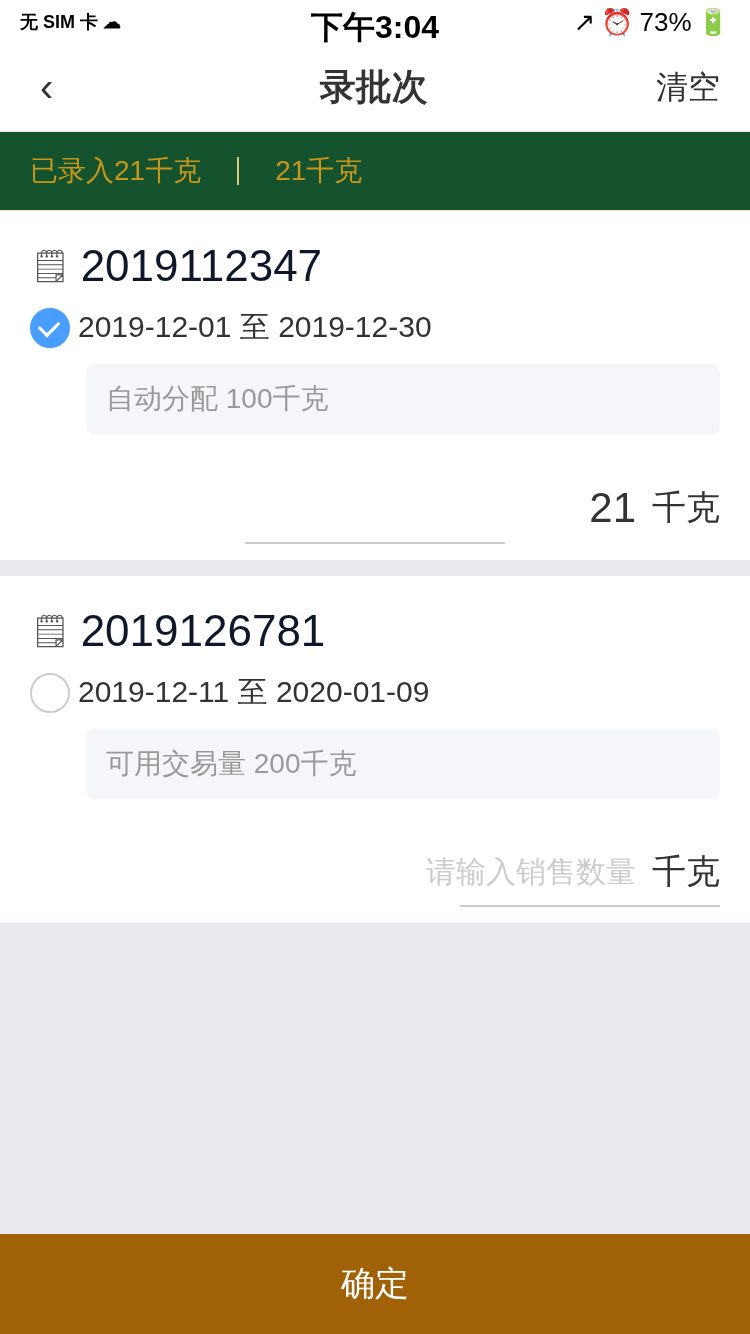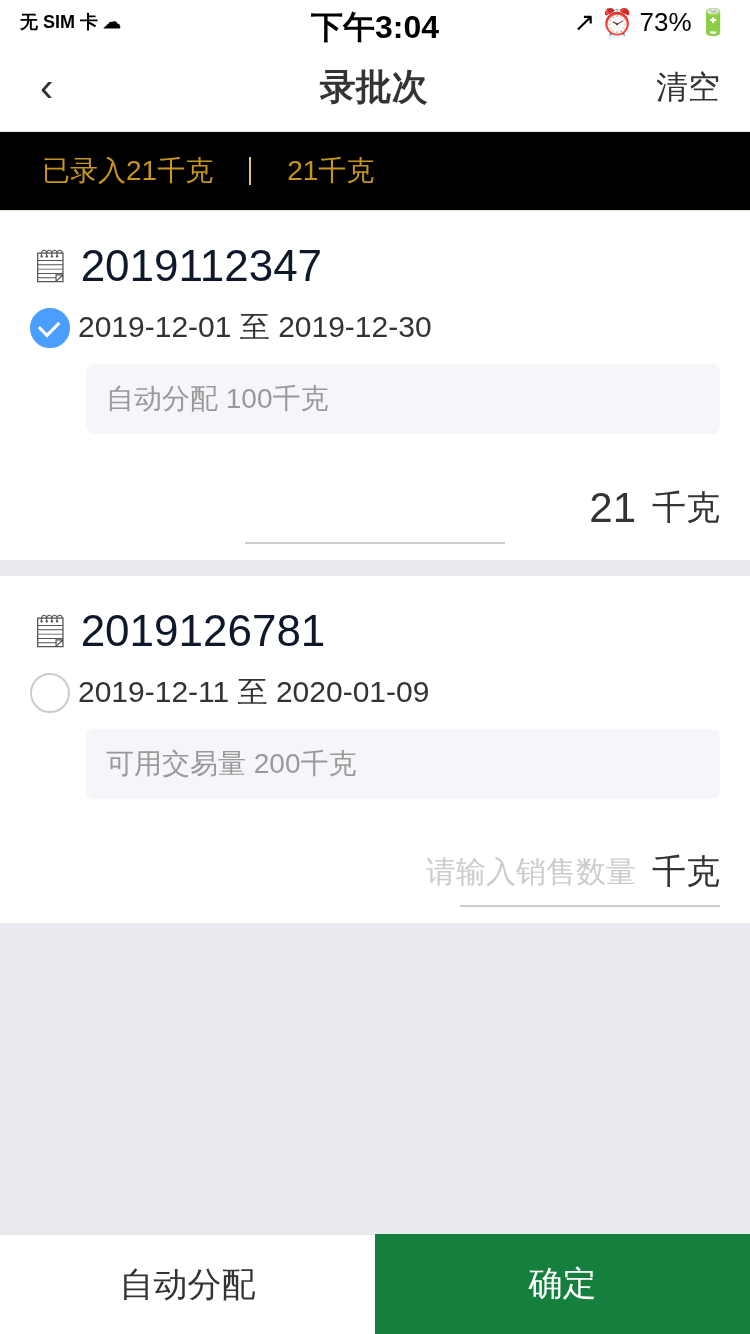--- a/index.html
+++ b/index.html
@@ -69,22 +69,22 @@
       margin-left: 28px;
     }
     .nav-clear {
       font-size: 32px;
       color: #333;
       cursor: pointer;
     }
 
     
     .info-banner {
-      background: #000000;
-      padding: 20px 42px;
+      background: #14532d;
+      padding: 20px 30px;
       display: flex;
       align-items: center;
       gap: 36px;
       border-bottom: 1px solid #f0e8c8;
     }
     .info-banner-text {
       font-size: 28px;
       color: #c8961a;
     }
     .info-banner-divider {
@@ -245,21 +245,21 @@
       flex: 1;
       background: #fff;
       border: none;
       font-size: 34px;
       color: #333;
       cursor: pointer;
       border-top: 1px solid #e5e5e5;
     }
     .btn-confirm {
       flex: 1;
-      background: #15803d;
+      background: #a16207;
       border: none;
       font-size: 34px;
       color: #fff;
       cursor: pointer;
     }
   </style>
 </head>
 <body>
 
 <div class="status-bar">
@@ -329,15 +329,14 @@
   <span class="input-placeholder">请输入销售数量</span>
   <span class="input-unit">千克</span>
 </div>
 <div class="input-divider-wrapper">
   <div class="input-divider"></div>
 </div>
 
 <div class="empty-area" style="height: 394px;"></div>
 
 <div class="bottom-bar">
-  <button class="btn-auto">自动分配</button>
   <button class="btn-confirm">确定</button>
 </div>
 
 </body></html>

